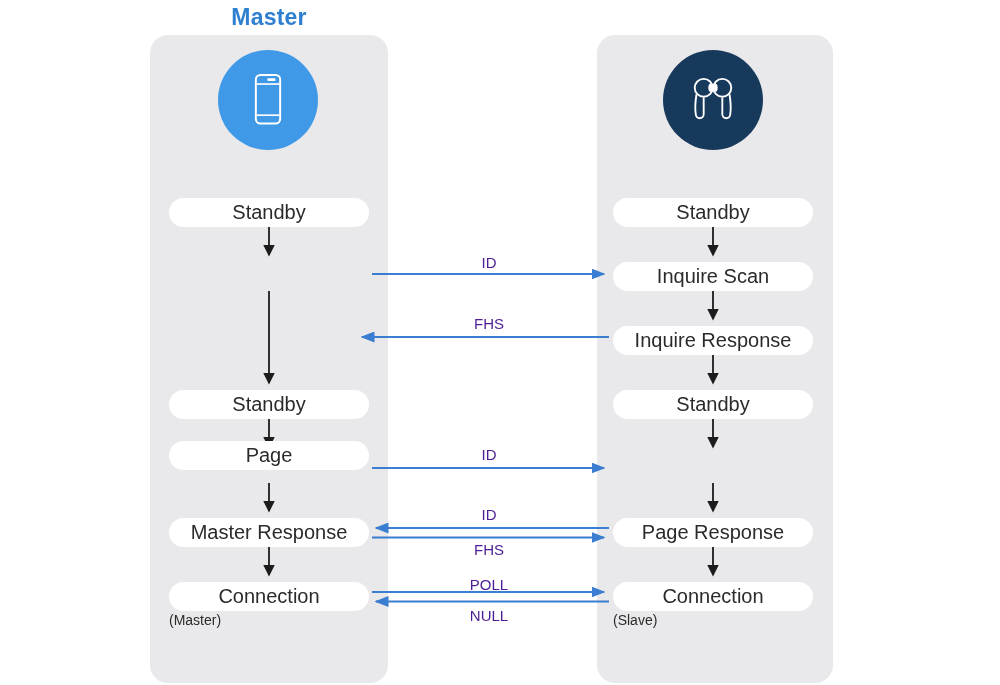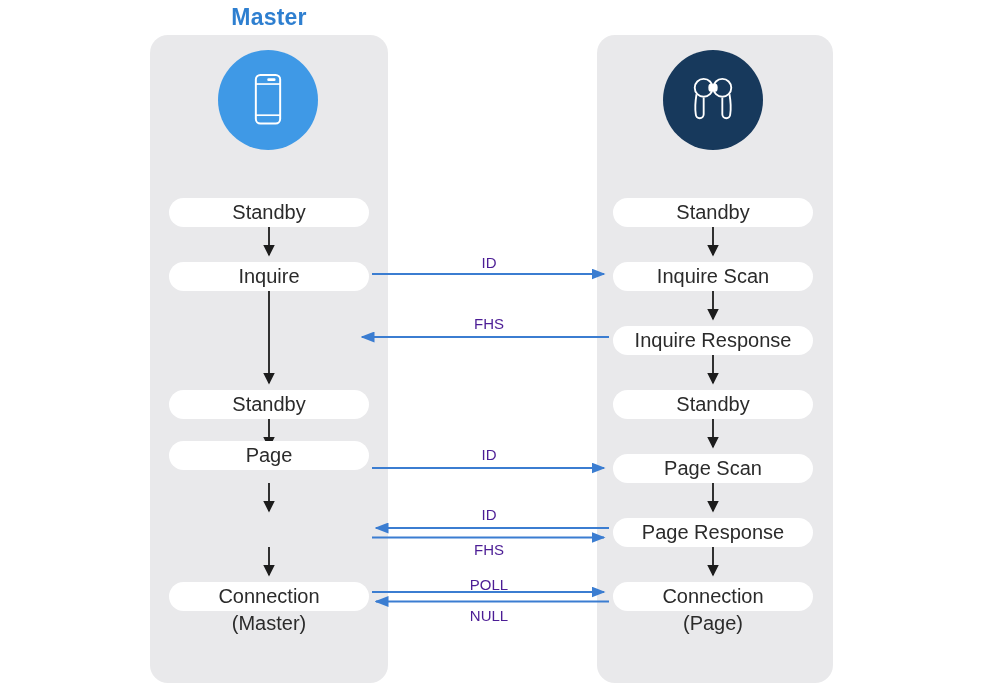--- a/index.html
+++ b/index.html
@@ -62,22 +62,22 @@
     font-size: 20px;
     color: var(--text-dark, #2b2b2b);
     white-space: nowrap;
   }
   .pill.m { left: 169px; }
   .pill.s { left: 613px; }
 
   .sublabel {
     position: absolute;
     width: 200px;
-    text-align: center;
-    font-size: 20px;
+    text-align: left;
+    font-size: 14px;
     color: var(--text-dark, #2b2b2b);
   }
   .sublabel.m { left: 169px; }
   .sublabel.s { left: 613px; }
 
   .msg-label {
     position: absolute;
     transform: translateX(-50%);
     font-size: 15px;
     color: #4c1d95;
@@ -155,34 +155,33 @@
     <line class="h-arrow" x1="372" y1="274" x2="604" y2="274" marker-end="url(#blu)"></line>
     <line class="h-arrow" x1="609" y1="337" x2="362" y2="337" marker-end="url(#blu)"></line>
     <line class="h-arrow" x1="372" y1="468" x2="604" y2="468" marker-end="url(#blu)"></line>
     <line class="h-arrow" x1="609" y1="528" x2="376" y2="528" marker-end="url(#blu)"></line>
     <line class="h-arrow" x1="372" y1="537.5" x2="604" y2="537.5" marker-end="url(#blu)"></line>
     <line class="h-arrow" x1="372" y1="592" x2="604" y2="592" marker-end="url(#blu)"></line>
     <line class="h-arrow" x1="609" y1="601.5" x2="376" y2="601.5" marker-end="url(#blu)"></line>
   </svg>
 
   <div class="pill m" style="top:197.5px">Standby</div>
-  <div class="pill m" style="top:261.5px">Inquire</div>
   <div class="pill m" style="top:389.5px">Standby</div>
   <div class="pill m" style="top:441px">Page</div>
+  <div class="pill m" style="top:517.5px">Master Response</div>
   <div class="pill m" style="top:581.5px">Connection</div>
   <div class="sublabel m" style="top:612px">(Master)</div>
 
   <div class="pill s" style="top:197.5px">Standby</div>
   <div class="pill s" style="top:261.5px">Inquire Scan</div>
   <div class="pill s" style="top:325.5px">Inquire Response</div>
   <div class="pill s" style="top:389.5px">Standby</div>
-  <div class="pill s" style="top:453.5px">Page Scan</div>
   <div class="pill s" style="top:517.5px">Page Response</div>
   <div class="pill s" style="top:581.5px">Connection</div>
-  <div class="sublabel s" style="top:612px">(Page)</div>
+  <div class="sublabel s" style="top:612px">(Slave)</div>
 
   <span class="msg-label" style="left:489px; top:254px">ID</span>
   <span class="msg-label" style="left:489px; top:315px">FHS</span>
   <span class="msg-label" style="left:489px; top:446px">ID</span>
   <span class="msg-label" style="left:489px; top:506px">ID</span>
   <span class="msg-label" style="left:489px; top:541px">FHS</span>
   <span class="msg-label" style="left:489px; top:576px">POLL</span>
   <span class="msg-label" style="left:489px; top:607px">NULL</span>
 
 </div>

